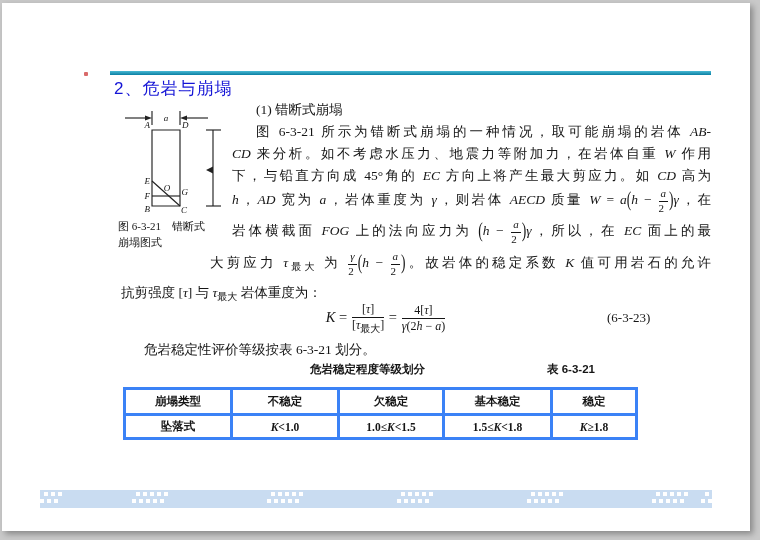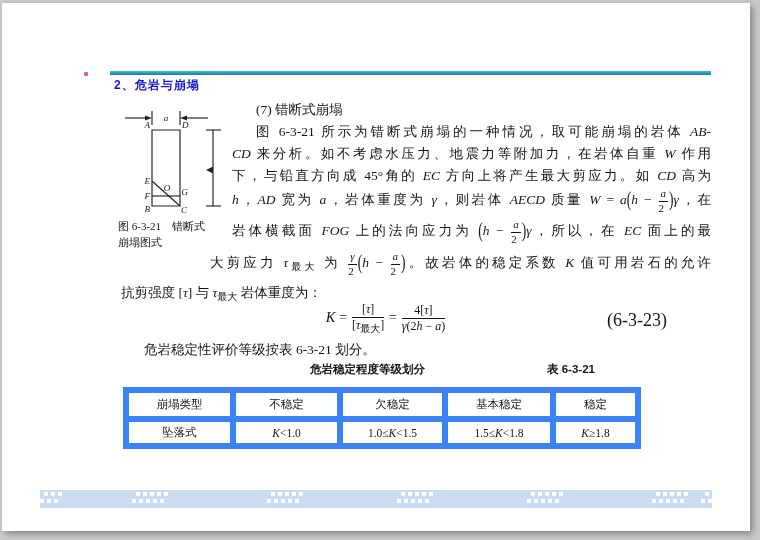--- a/index.html
+++ b/index.html
@@ -4,42 +4,42 @@
 <style>
   html,body{margin:0;padding:0}
   body{width:760px;height:540px;position:relative;overflow:hidden;
        background:#c9c9c9;font-family:"Liberation Serif","DejaVu Serif",serif;color:#151515}
   .page{position:absolute;left:2px;top:3px;width:748px;height:528px;background:#ffffff;
         box-shadow:3px 3px 6px rgba(0,0,0,0.32)}
   .red-speck{position:absolute;left:84px;top:72px;width:4px;height:4px;background:#d96a6a;border-radius:1px}
   .rule{position:absolute;left:110px;top:71px;width:601px;height:4px;
         background:linear-gradient(180deg,#49b9d4,#0a7fa3)}
   .title{position:absolute;left:114px;top:77px;font-family:"Liberation Sans","DejaVu Sans",sans-serif;
-         font-weight:bold;font-size:12px;color:#1414d6;letter-spacing:1px}
+         font-weight:normal;font-size:17px;color:#1414d6;letter-spacing:1px}
   .bodyline{position:absolute;font-size:13.5px;line-height:18px;white-space:nowrap}
   .just{white-space:normal;text-align:justify;text-align-last:justify;line-height:17px}
   .rich{white-space:normal;text-align:justify;text-align-last:justify}
   .it{font-style:italic}
   .ssub{font-size:10px;vertical-align:-3px}
   .frac{display:inline-block;vertical-align:middle;text-align:center;line-height:1.05;margin:0 1px}
   .frac .n{display:block;font-size:11px;padding:0 2px 1px 2px;border-bottom:1px solid #151515}
   .frac .d{display:block;font-size:11px;padding-top:1px}
   .big{display:inline-block;transform:scaleY(1.5);transform-origin:50% 55%}
   .figure{position:absolute;left:118px;top:106px;width:120px}
   .figure svg{display:block}
   .figcap{width:120px;text-align:left;font-size:11px;line-height:16px;margin-top:0}
   .formula-row{position:absolute;left:121px;top:303px;width:530px;text-align:center;font-size:14.5px}
   .formula-row .frac .n,.formula-row .frac .d{font-size:12px}
-  .eqnum{position:absolute;left:607px;top:310px;font-size:18px}
+  .eqnum{position:absolute;left:607px;top:310px;font-size:13px}
   .tbl-title{position:absolute;top:362px;font-family:"Liberation Sans","DejaVu Sans",sans-serif;
              font-weight:bold;font-size:11.5px}
   .table-wrap{position:absolute;left:123px;top:387px}
   table{border-collapse:collapse;width:512px;table-layout:fixed;
         border-top:2px solid #222;border-bottom:2px solid #222}
-  th,td{border:6px solid #3b82f6;text-align:center;font-weight:normal;font-size:11.5px;padding:0}
+  th,td{border:3px solid #3b82f6;text-align:center;font-weight:bold;font-size:11.5px;padding:0}
   th{height:23px;border-bottom:1.5px solid #222}
   td{height:21px}
   .band{position:absolute;left:40px;top:490px;width:672px;height:18px;background:#c9dcf1}
   .dots{position:absolute;top:2px}
   .dr{display:flex;gap:3px;margin-bottom:3px}
   .dr.r1{margin-left:4px}
   .dr i{display:block;width:4px;height:4px;background:#ffffff}
   svg line,svg path,svg polyline{stroke:#222;stroke-width:1.15;fill:none}
   svg polygon{fill:#222;stroke:none}
   svg text{font-family:"Liberation Serif",serif;font-style:italic;font-size:9px;fill:#151515}
@@ -80,21 +80,21 @@
     <text x="63.5" y="89">G</text>
     <text x="32" y="106" text-anchor="end">B</text>
     <text x="63" y="107">C</text>
   </svg>
   <div class="figcap">
     <div>图 6-3-21　错断式</div>
     <div>崩塌图式</div>
   </div>
 </div>
 
-<div class="bodyline" style="left:256px;top:101px">(7) 错断式崩塌</div>
+<div class="bodyline" style="left:256px;top:101px">(1) 错断式崩塌</div>
 <div class="bodyline just latinit" style="left:256px;top:123px;width:455px">图 6-3-21 所示为错断式崩塌的一种情况，取可能崩塌的岩体 <i>AB-</i></div>
 <div class="bodyline just latinit" style="left:232px;top:145px;width:479px"><i>CD</i> 来分析。如不考虑水压力、地震力等附加力，在岩体自重 <i>W</i> 作用</div>
 <div class="bodyline just latinit" style="left:232px;top:167px;width:479px">下，与铅直方向成 45°角的 <i>EC</i> 方向上将产生最大剪应力。如 <i>CD</i> 高为</div>
 <div class="bodyline rich" style="left:232px;top:188px;width:479px"><span class="it">h</span><span>，</span><span class="it">AD</span><span> 宽为 </span><span class="it">a</span><span>，岩体重度为 </span><span class="it">γ</span><span>，则岩体 </span><span class="it">AECD</span><span> 质量 </span><span class="it">W</span><span> = </span><span class="it">a</span><span class="big">(</span><span class="it">h</span><span> − </span><span class="frac"><span class="n"><span class="it">a</span></span><span class="d"><span>2</span></span></span><span class="big">)</span><span class="it">γ</span><span>，在</span></div>
 <div class="bodyline rich" style="left:232px;top:219px;width:479px"><span>岩体横截面 </span><span class="it">FOG</span><span> 上的法向应力为 </span><span class="big">(</span><span class="it">h</span><span> − </span><span class="frac"><span class="n"><span class="it">a</span></span><span class="d"><span>2</span></span></span><span class="big">)</span><span class="it">γ</span><span>，所以，在 </span><span class="it">EC</span><span> 面上的最</span></div>
 <div class="bodyline rich" style="left:210px;top:251px;width:501px"><span>大剪应力 </span><span class="it">τ</span><span class="ssub">最大</span><span> 为 </span><span class="frac"><span class="n"><span class="it">γ</span></span><span class="d"><span>2</span></span></span><span class="big">(</span><span class="it">h</span><span> − </span><span class="frac"><span class="n"><span class="it">a</span></span><span class="d"><span>2</span></span></span><span class="big">)</span><span>。故岩体的稳定系数 </span><span class="it">K</span><span> 值可用岩石的允许</span></div>
 <div class="bodyline" style="left:121px;top:284px"><span>抗剪强度 [</span><span class="it">τ</span><span>] 与 </span><span class="it">τ</span><span class="ssub">最大</span><span> 岩体重度为：</span></div>
 
 <div class="formula-row"><span class="it">K</span><span> = </span><span class="frac"><span class="n"><span>[</span><span class="it">τ</span><span>]</span></span><span class="d"><span>[</span><span class="it">τ</span><span class="ssub">最大</span><span>]</span></span></span><span> = </span><span class="frac"><span class="n"><span>4[</span><span class="it">τ</span><span>]</span></span><span class="d"><span class="it">γ</span><span>(2</span><span class="it">h</span><span> − </span><span class="it">a</span><span>)</span></span></span></div>
 <div class="eqnum">(6-3-23)</div>

